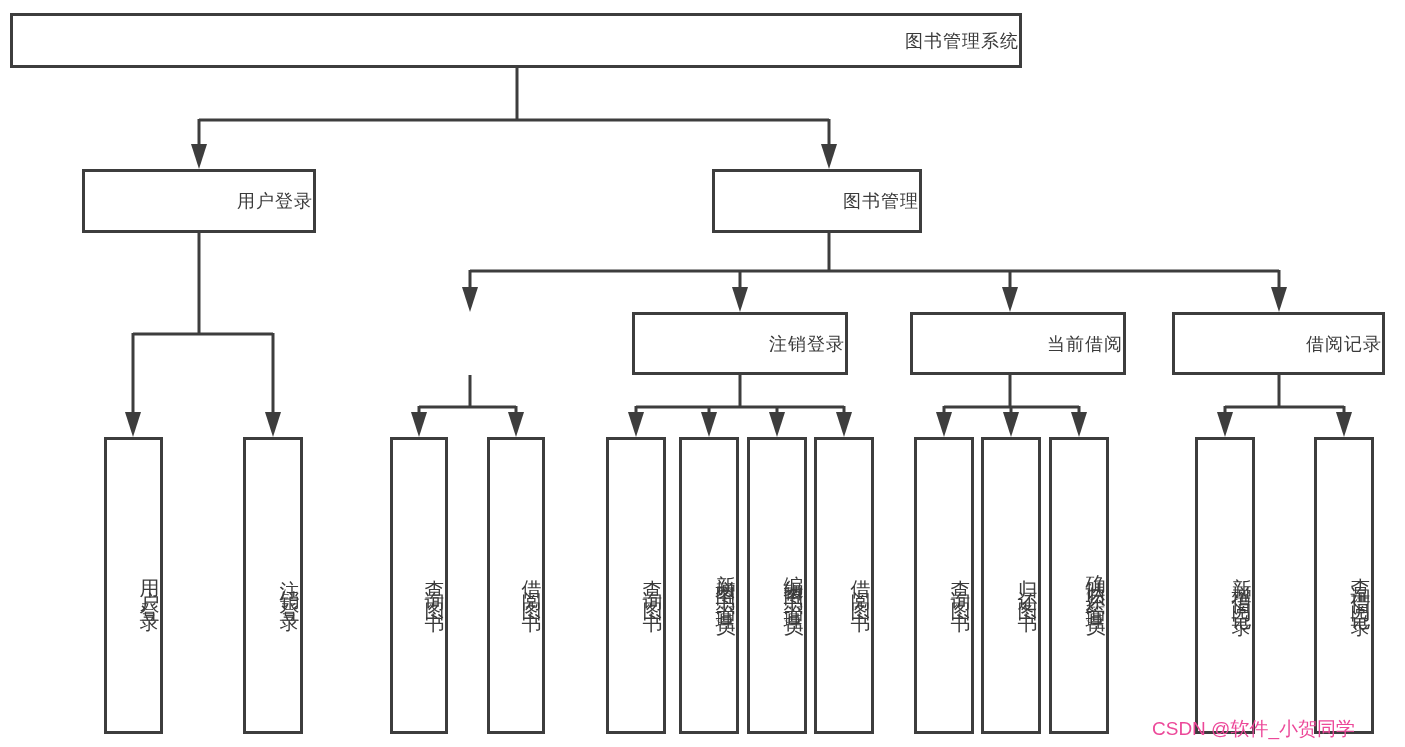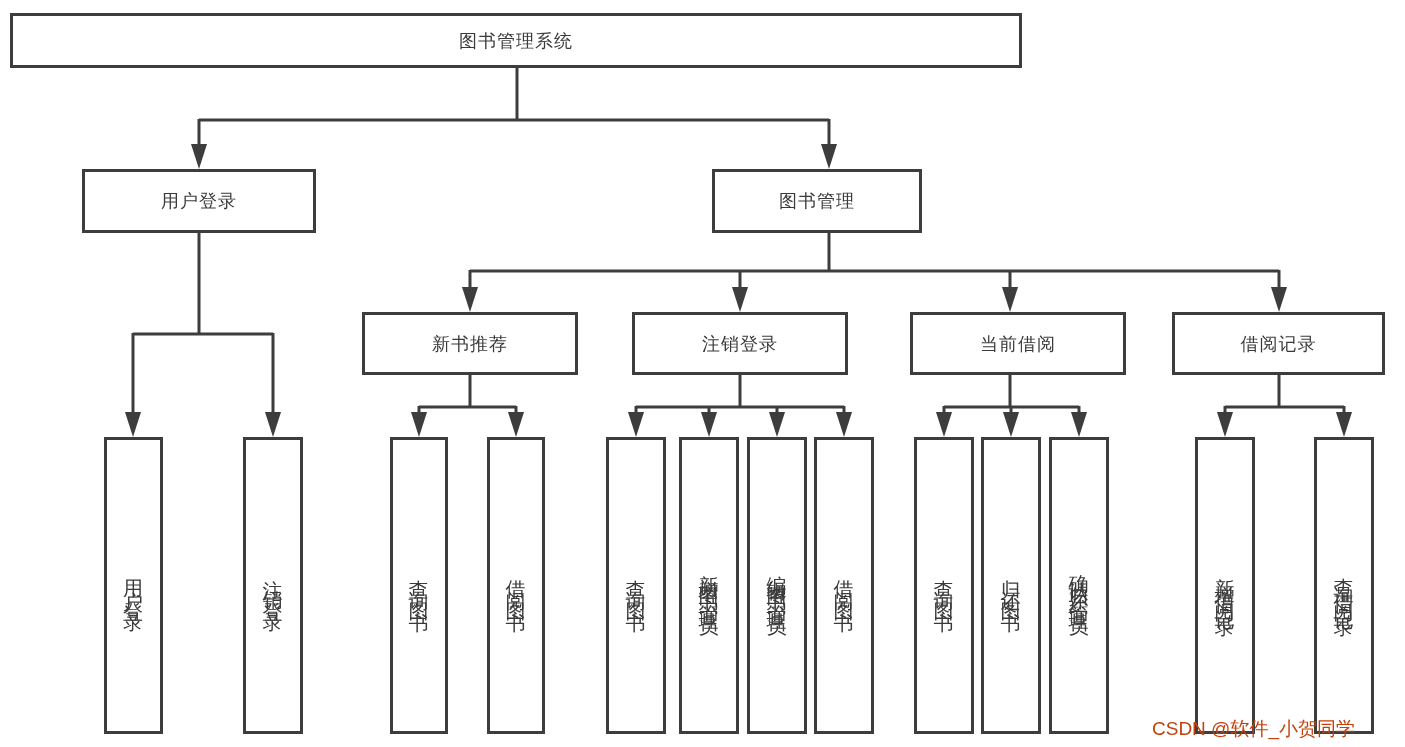--- a/index.html
+++ b/index.html
@@ -24,41 +24,41 @@
     width: 1405px; height: 747px;
     pointer-events: none;
   }
   .node {
     position: absolute;
     box-sizing: border-box;
     border: 3px solid #3d3d3d;
     background: #ffffff;
     display: flex;
     align-items: center;
-    justify-content: center;
+    justify-content: flex-end;
   }
   .node .hlabel {
     font-size: 18px;
     letter-spacing: 1px;
     white-space: nowrap;
   }
   .node .vlabel {
     writing-mode: vertical-rl;
     text-orientation: mixed;
     font-size: 20px;
     letter-spacing: 11px;
     line-height: 1.0;
     white-space: nowrap;
   }
   .watermark {
     position: absolute;
     left: 1152px;
     top: 716px;
     font-size: 19px;
-    color: #c2410c;
+    color: #ec4899;
     white-space: nowrap;
   }
 </style>
 </head>
 <body>
 
 <div class="canvas">
 
   <svg class="connectors" viewBox="0 0 1405 747" xmlns="http://www.w3.org/2000/svg">
     <g stroke="#3d3d3d" stroke-width="3" fill="none">
@@ -133,23 +133,20 @@
     <span class="hlabel">图书管理系统</span>
   </div>
 
   <div class="node" style="left:82px; top:169px; width:234px; height:64px;">
     <span class="hlabel">用户登录</span>
   </div>
   <div class="node" style="left:712px; top:169px; width:210px; height:64px;">
     <span class="hlabel">图书管理</span>
   </div>
 
-  <div class="node" style="left:362px; top:312px; width:216px; height:63px;">
-    <span class="hlabel">新书推荐</span>
-  </div>
   <div class="node" style="left:632px; top:312px; width:216px; height:63px;">
     <span class="hlabel">注销登录</span>
   </div>
   <div class="node" style="left:902px; top:312px; width:216px; height:63px;margin-left:8px;">
     <span class="hlabel">当前借阅</span>
   </div>
   <div class="node" style="left:1172px; top:312px; width:213px; height:63px;">
     <span class="hlabel">借阅记录</span>
   </div>
 

